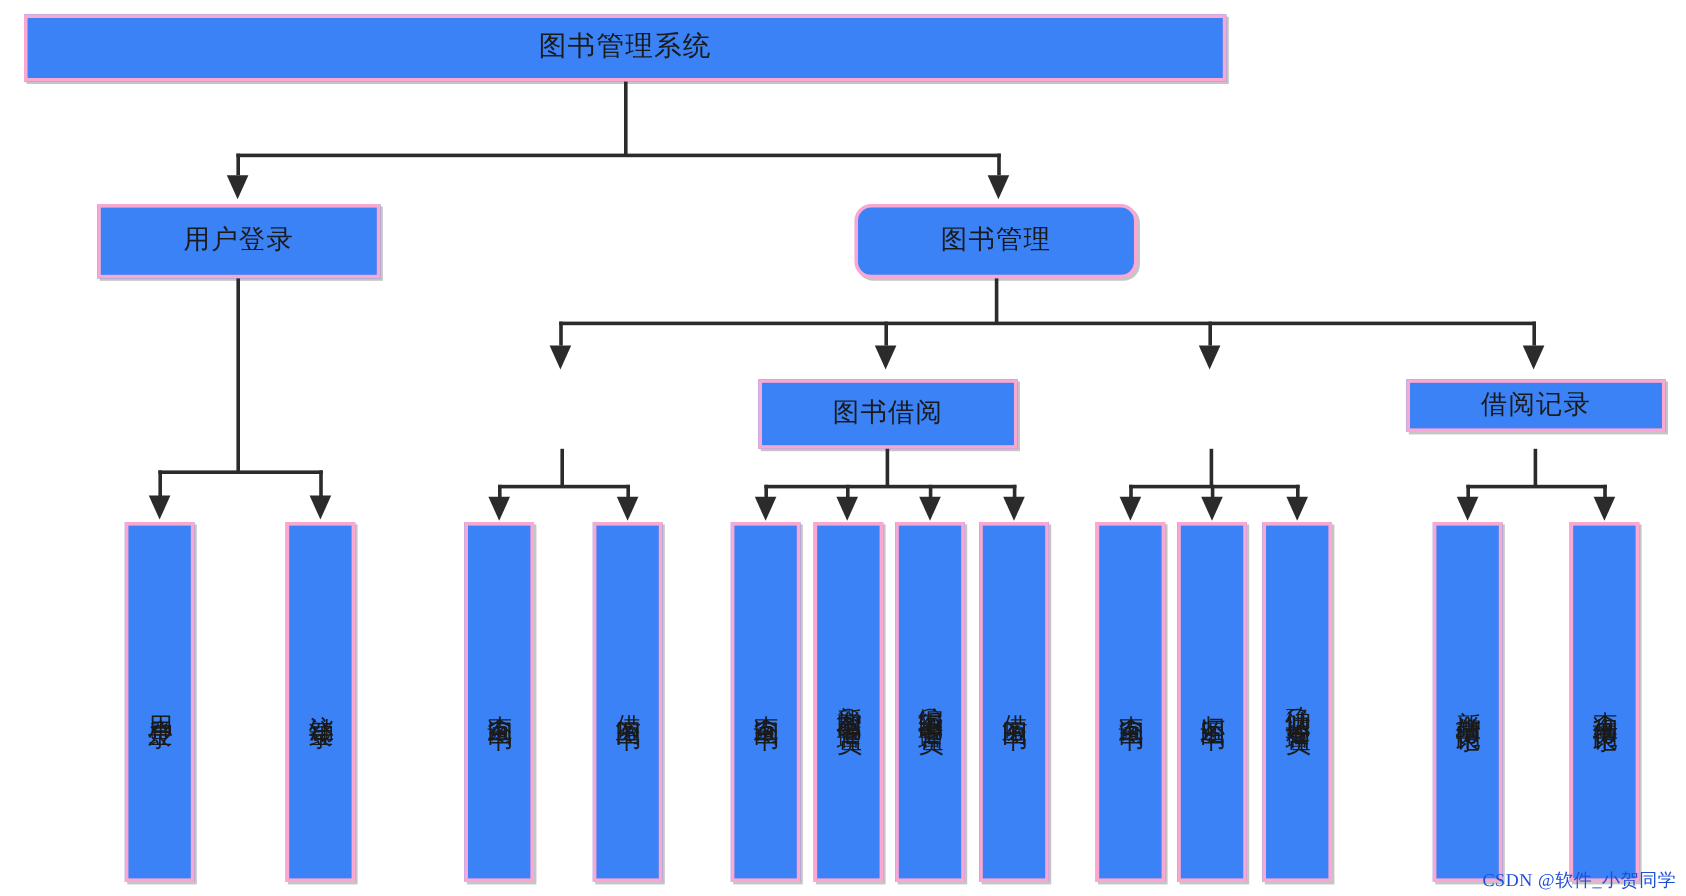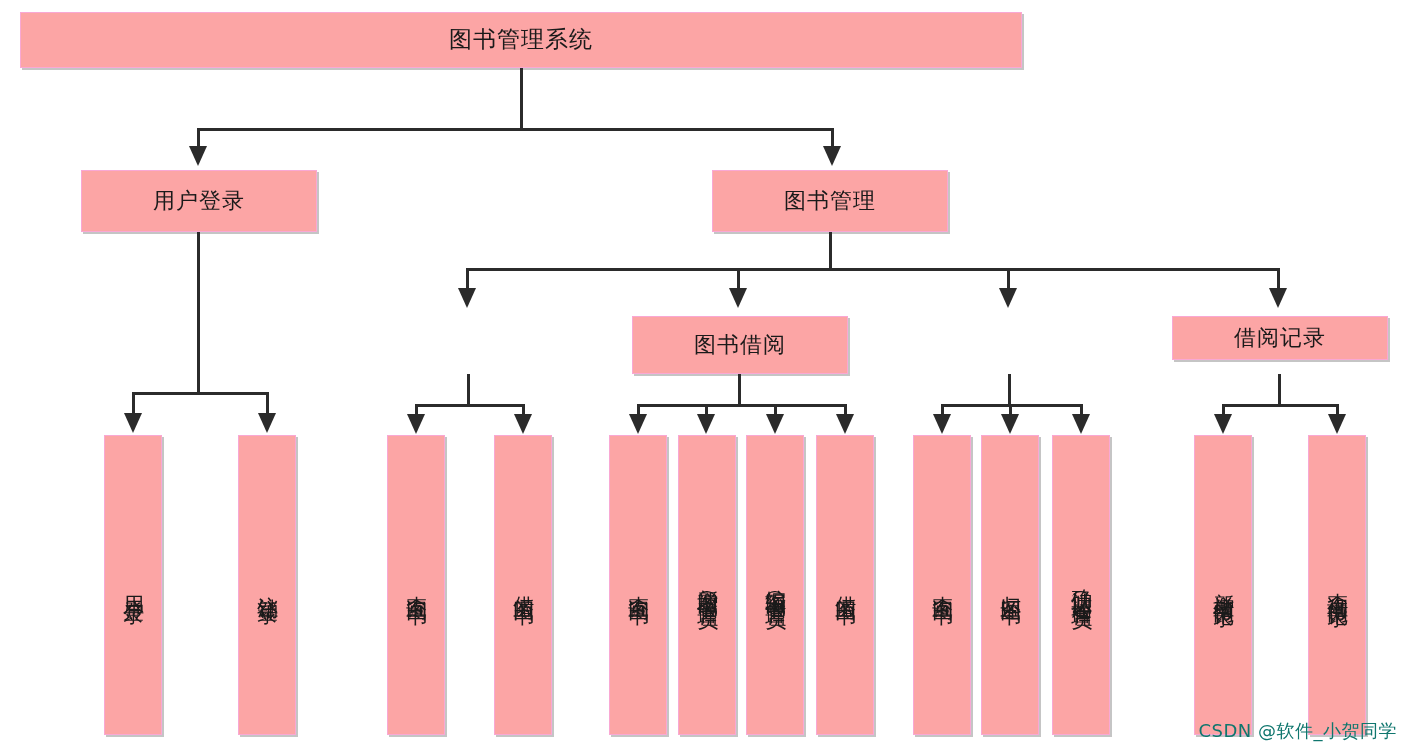--- a/index.html
+++ b/index.html
@@ -8,22 +8,22 @@
     width:1405px;height:747px;
     background:#ffffff;
     font-family:"DejaVu Sans","Liberation Sans",sans-serif;
     overflow:hidden;
     position:relative;
   }
   #diagram{position:absolute;left:0;top:0;width:1405px;height:747px;}
   .node-box{
     position:absolute;
     box-sizing:border-box;
-    background:#fca5a5;
-    border:1px solid #f9a8d4;
+    background:#3b82f6;
+    border:3px solid #f9a8d4;
     display:flex;
     align-items:center;
     justify-content:center;
     color:#1a1a1a;
     box-shadow:2px 2px 0 rgba(150,150,150,0.55);
   }
   .node-box.h-node{
     font-size:22px;
     letter-spacing:1px;
     line-height:1.2;
@@ -53,25 +53,26 @@
     position:absolute;
     width:0;height:0;
     border-left:9px solid transparent;
     border-right:9px solid transparent;
     border-top:20px solid #2b2b2b;
   }
   #watermark{
     position:absolute;
     right:8px;
     bottom:4px;
-    font-size:18px;
-    color:#0f766e;
+    font-size:15px;
+    color:#1d4ed8;
     white-space:nowrap;
     letter-spacing:0.5px;
     pointer-events:none;
+    font-family:Liberation Serif, serif;
   }
 </style>
 </head>
 <body>
 
 <div id="diagram">
 
   <div class="node-box root h-node" style="left:20px;top:12px;width:1002px;height:56px;">
     <span class="h-label">图书管理系统</span>
   </div>
@@ -80,21 +81,21 @@
   <div class="conn h" style="left:197px;top:128px;width:637px;height:3px;"></div>
   <div class="conn v" style="left:197px;top:128px;width:3px;height:18px;"></div>
   <div class="arrow" style="left:189px;top:146px;"></div>
   <div class="conn v" style="left:831px;top:128px;width:3px;height:18px;"></div>
   <div class="arrow" style="left:823px;top:146px;"></div>
 
   <div class="node-box h-node" style="left:81px;top:170px;width:236px;height:62px;">
     <span class="h-label">用户登录</span>
   </div>
 
-  <div class="node-box h-node" style="left:712px;top:170px;width:236px;height:62px;">
+  <div class="node-box h-node" style="left:712px;top:170px;width:236px;height:62px;border-radius:14px;">
     <span class="h-label">图书管理</span>
   </div>
 
   <div class="conn v" style="left:197px;top:232px;width:3px;height:162px;"></div>
   <div class="conn h" style="left:132px;top:392px;width:137px;height:3px;"></div>
   <div class="conn v" style="left:132px;top:392px;width:3px;height:22px;"></div>
   <div class="arrow" style="left:124px;top:413px;"></div>
   <div class="conn v" style="left:266px;top:392px;width:3px;height:22px;"></div>
   <div class="arrow" style="left:258px;top:413px;"></div>
 

